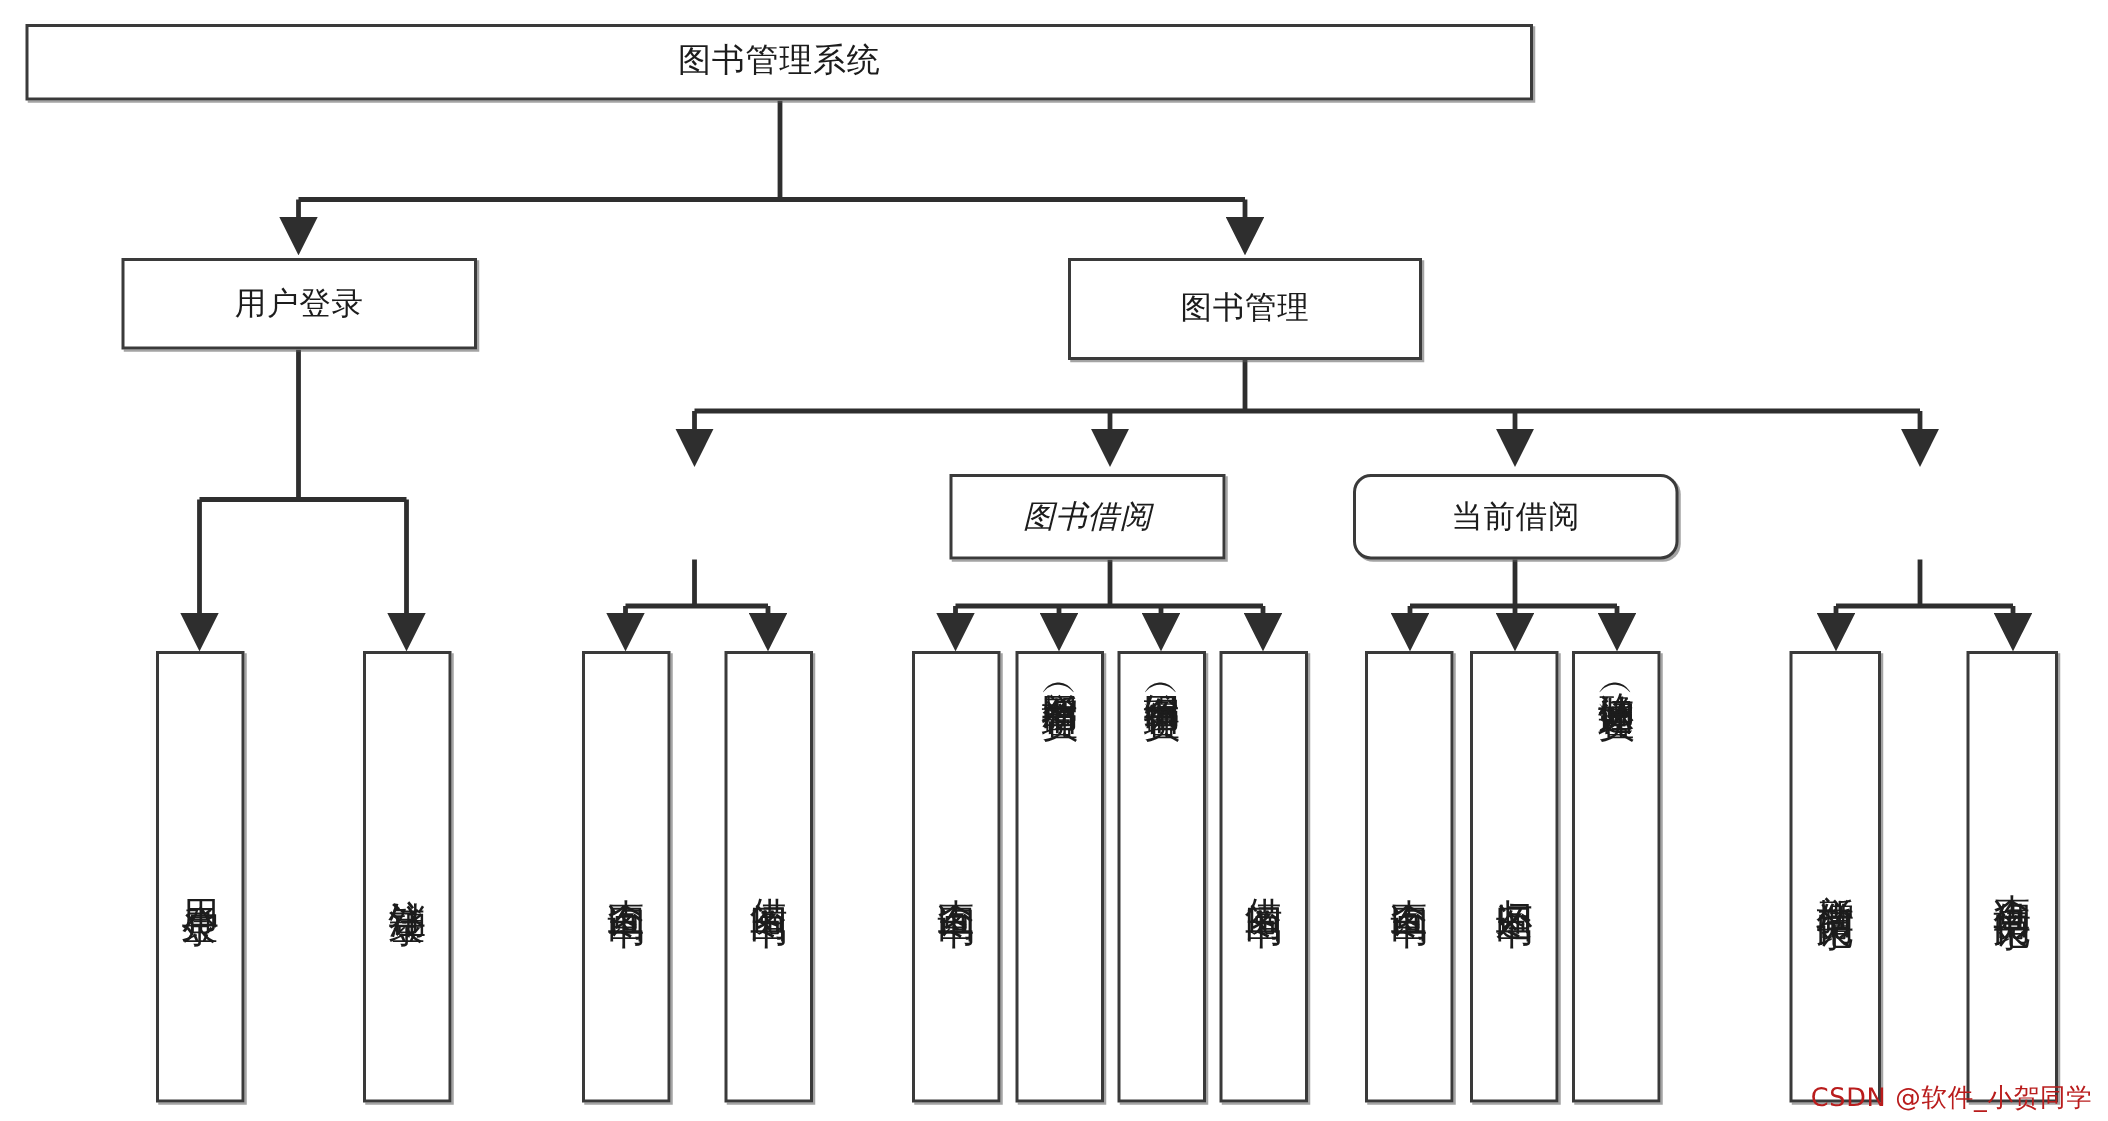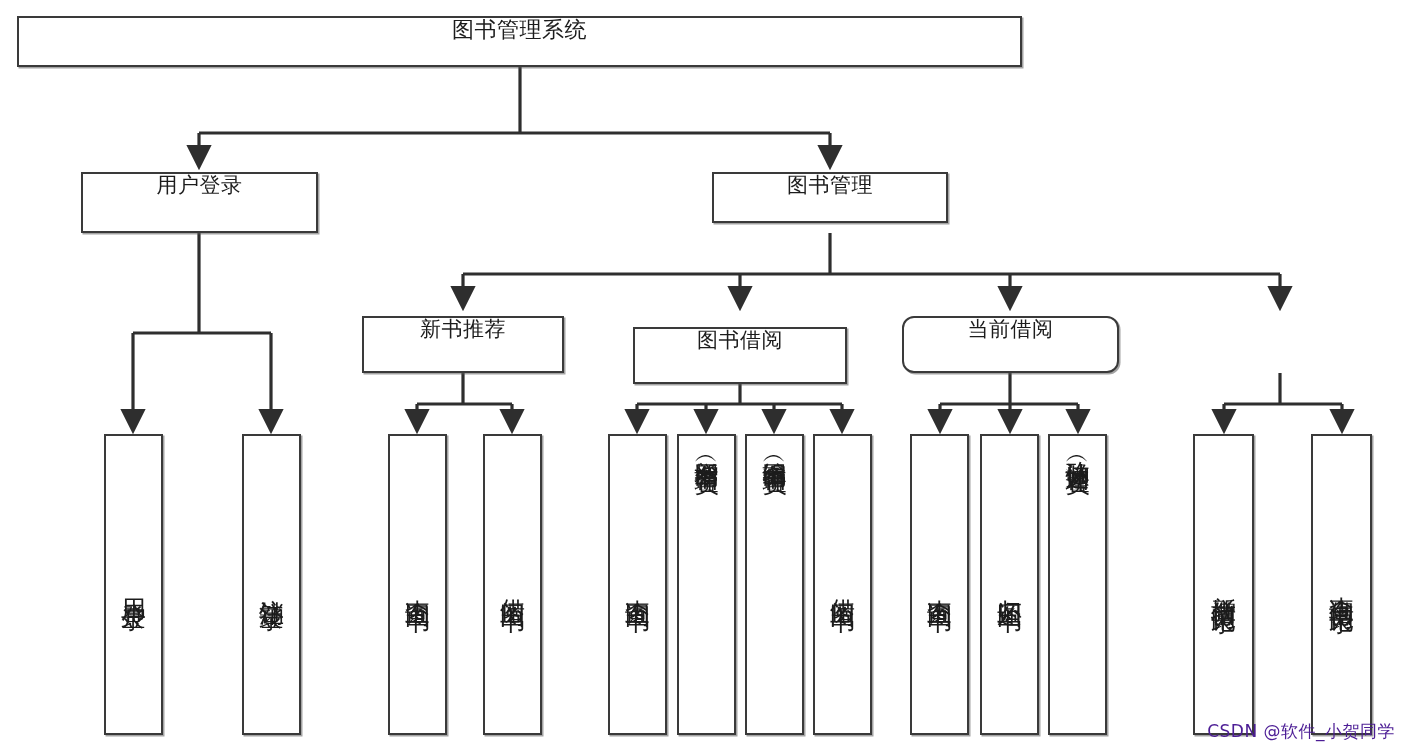--- a/index.html
+++ b/index.html
@@ -25,20 +25,21 @@
     width: 1405px;
     height: 747px;
     pointer-events: none;
   }
   .node {
     position: absolute;
     box-sizing: border-box;
     background: #ffffff;
     border: 2px solid #3a3a3a;
     display: flex;
+    align-items: center;
     justify-content: center;
     color: #1c1c1c;
     box-shadow: 1.5px 1.5px 0 0 rgba(90,90,90,0.55);
   }
   .node-label {
     display: block;
     line-height: 1.12;
     letter-spacing: 0.5px;
     white-space: nowrap;
   }
@@ -69,21 +70,21 @@
   
   .node.vert.centered {
     align-items: center;
     padding-top: 0;
   }
   #watermark {
     position: absolute;
     right: 10px;
     bottom: 4px;
     font-size: 17px;
-    color: #4c1d95;
+    color: #b91c1c;
     letter-spacing: 0.5px;
     white-space: nowrap;
     user-select: none;
   }
 </style>
 </head>
 <body>
 
 <div id="diagram-root">
 
@@ -137,28 +138,25 @@
     </g>
   </svg>
 
   <div class="node horiz root" style="left:17px; top:16px; width:1005px; height:51px;">
     <span class="node-label">图书管理系统</span>
   </div>
 
   <div class="node horiz" style="left:81px; top:172px; width:237px; height:61px;">
     <span class="node-label">用户登录</span>
   </div>
-  <div class="node horiz" style="left:712px; top:172px; width:236px; height:51px;">
+  <div class="node horiz" style="left:712px; top:172px; width:236px; height:68px;">
     <span class="node-label">图书管理</span>
   </div>
 
-  <div class="node horiz" style="left:362px; top:316px; width:202px; height:57px;">
-    <span class="node-label">新书推荐</span>
-  </div>
-  <div class="node horiz" style="left:633px; top:327px; width:214px; height:57px;">
+  <div class="node horiz" style="left:633px; top:316px; width:184px; height:57px;font-style:italic;">
     <span class="node-label">图书借阅</span>
   </div>
   <div class="node horiz" style="left:902px; top:316px; width:217px; height:57px;border-radius:12px;">
     <span class="node-label">当前借阅</span>
   </div>
 
   <div class="node vert centered" style="left:104px; top:434px; width:59px; height:301px;">
     <span class="node-label">用户登录</span>
   </div>
   <div class="node vert centered" style="left:242px; top:434px; width:59px; height:301px;">

